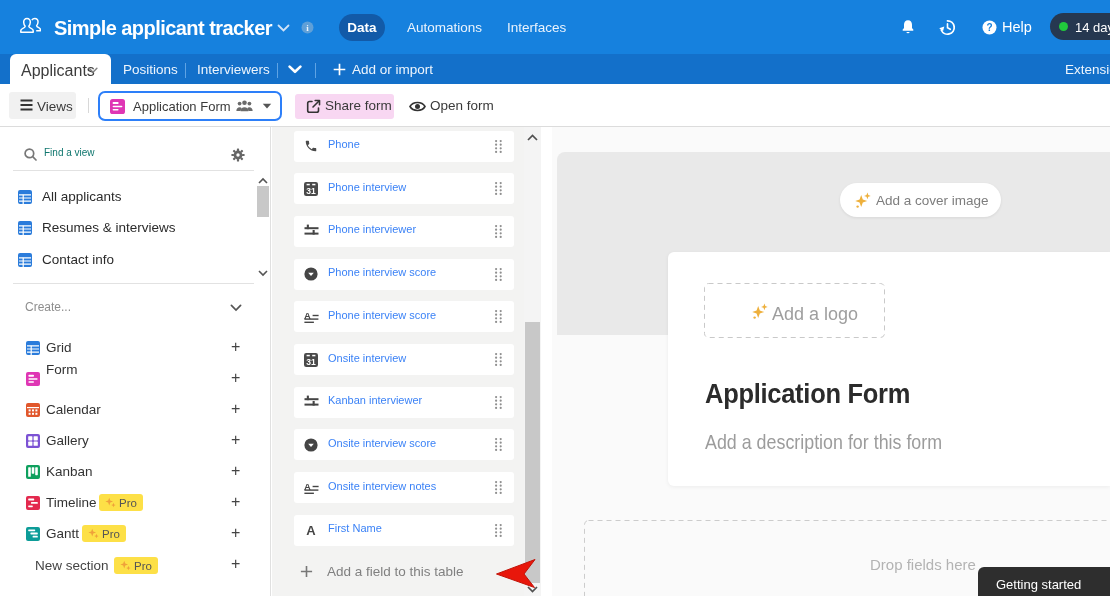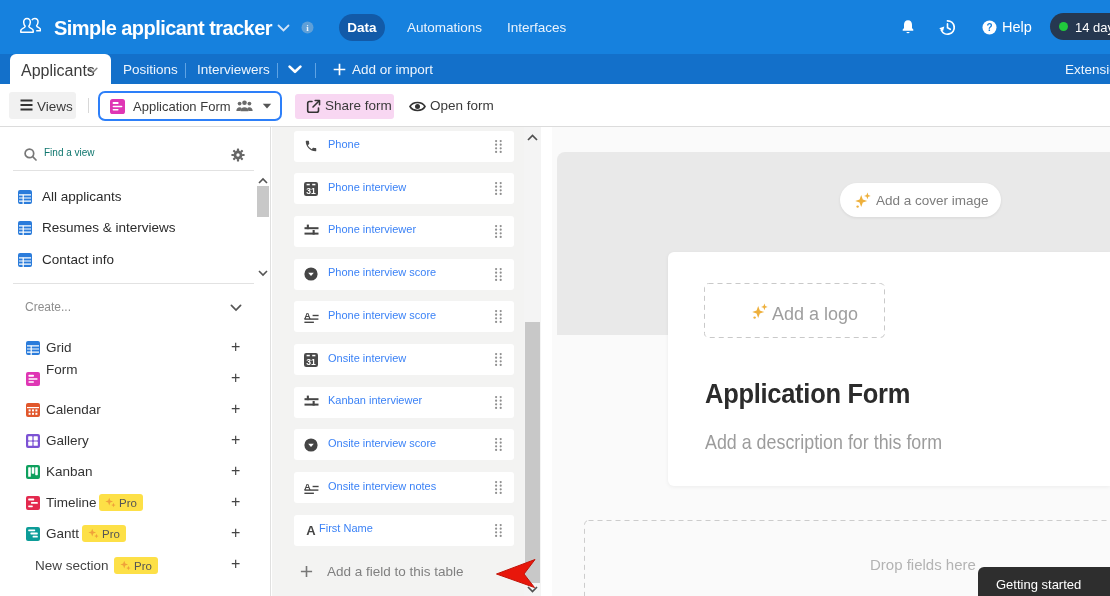--- a/index.html
+++ b/index.html
@@ -496,21 +496,21 @@
       <circle cx="5.699999999999999" cy="4.7" r="1.1" fill="#8f8f8f"></circle>
       <circle cx="1.1" cy="8.3" r="1.1" fill="#8f8f8f"></circle>
       <circle cx="5.699999999999999" cy="8.3" r="1.1" fill="#8f8f8f"></circle>
       <circle cx="1.1" cy="11.9" r="1.1" fill="#8f8f8f"></circle>
       <circle cx="5.699999999999999" cy="11.9" r="1.1" fill="#8f8f8f"></circle>
     </svg>
   <div class="abs fieldcard" style="top:514.8px"></div>
   <svg class="abs" style="left:304px;top:523.3px" width="14" height="14" viewBox="0 0 14 14">
       <text x="7" y="12" text-anchor="middle" font-size="13" font-weight="bold" fill="#454545" font-family="Liberation Sans">A</text>
     </svg>
-  <div class="abs fieldtxt" style="left:319px;top:522.3px">First Name</div>
+  <div class="abs fieldtxt" style="left:328px;top:522.3px">First Name</div>
   <svg class="abs" style="left:495px;top:523.8px" width="7" height="13" viewBox="0 0 7 13">
       <circle cx="1.1" cy="1.1" r="1.1" fill="#8f8f8f"></circle>
       <circle cx="5.699999999999999" cy="1.1" r="1.1" fill="#8f8f8f"></circle>
       <circle cx="1.1" cy="4.7" r="1.1" fill="#8f8f8f"></circle>
       <circle cx="5.699999999999999" cy="4.7" r="1.1" fill="#8f8f8f"></circle>
       <circle cx="1.1" cy="8.3" r="1.1" fill="#8f8f8f"></circle>
       <circle cx="5.699999999999999" cy="8.3" r="1.1" fill="#8f8f8f"></circle>
       <circle cx="1.1" cy="11.9" r="1.1" fill="#8f8f8f"></circle>
       <circle cx="5.699999999999999" cy="11.9" r="1.1" fill="#8f8f8f"></circle>
     </svg>

